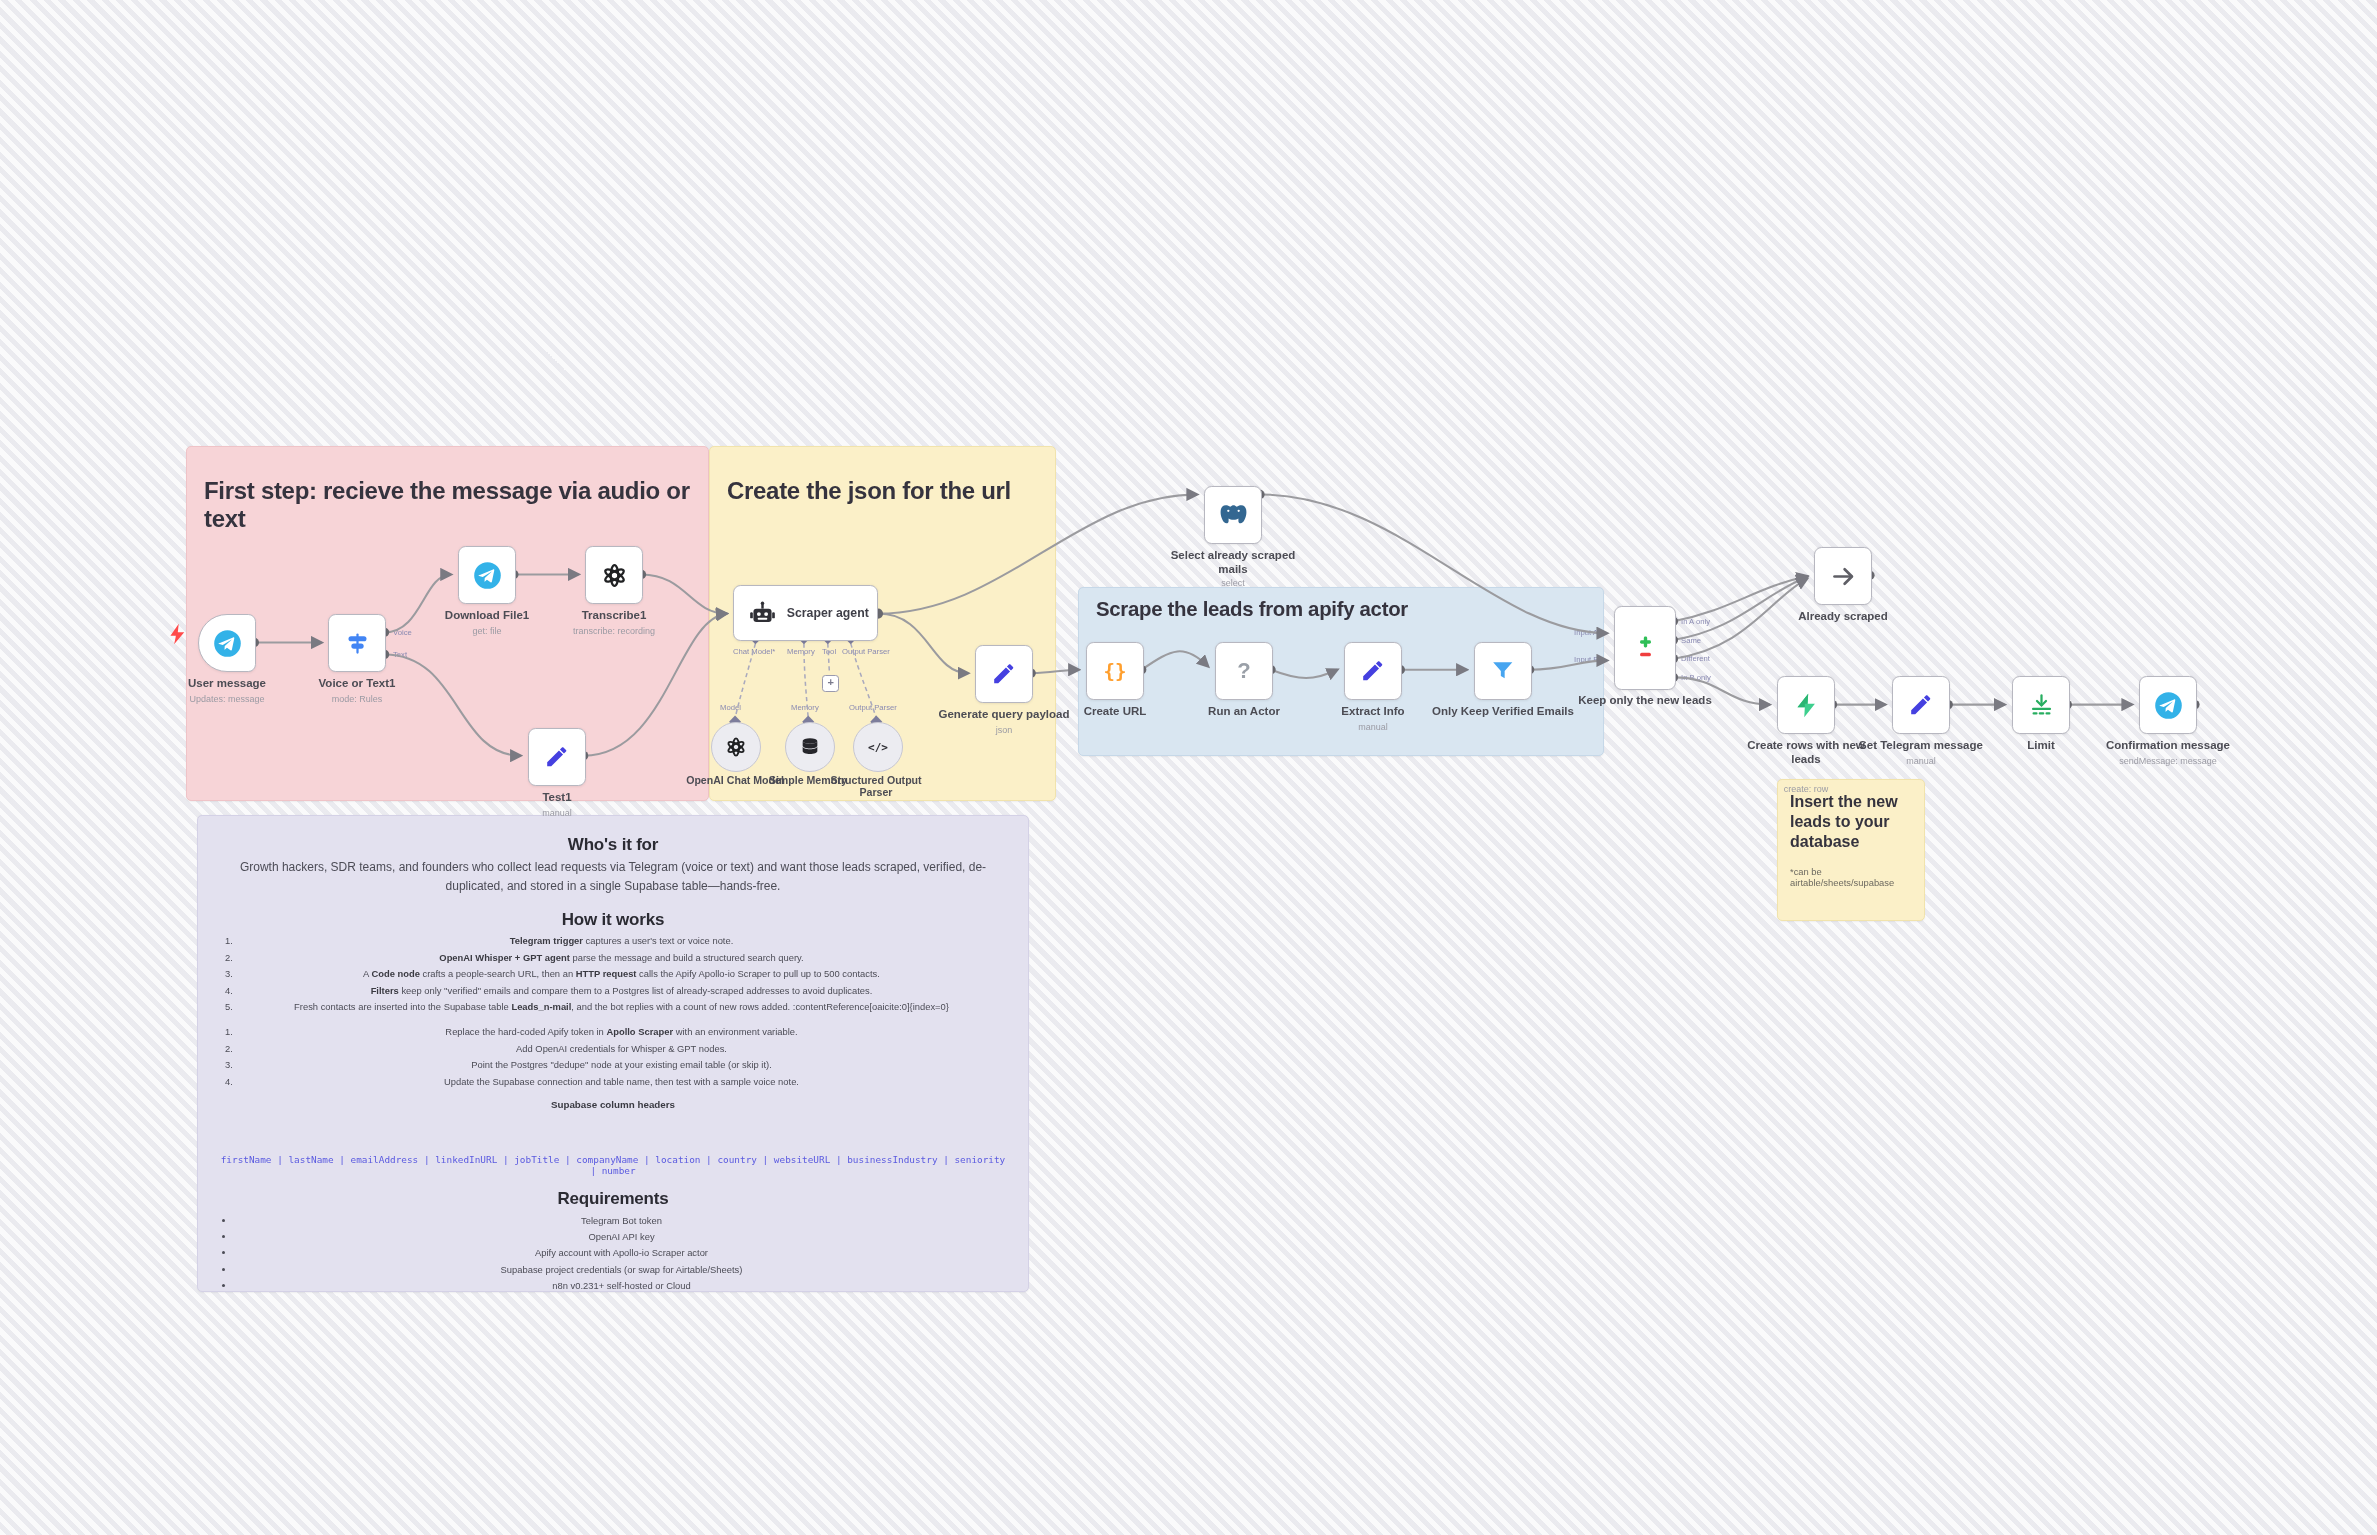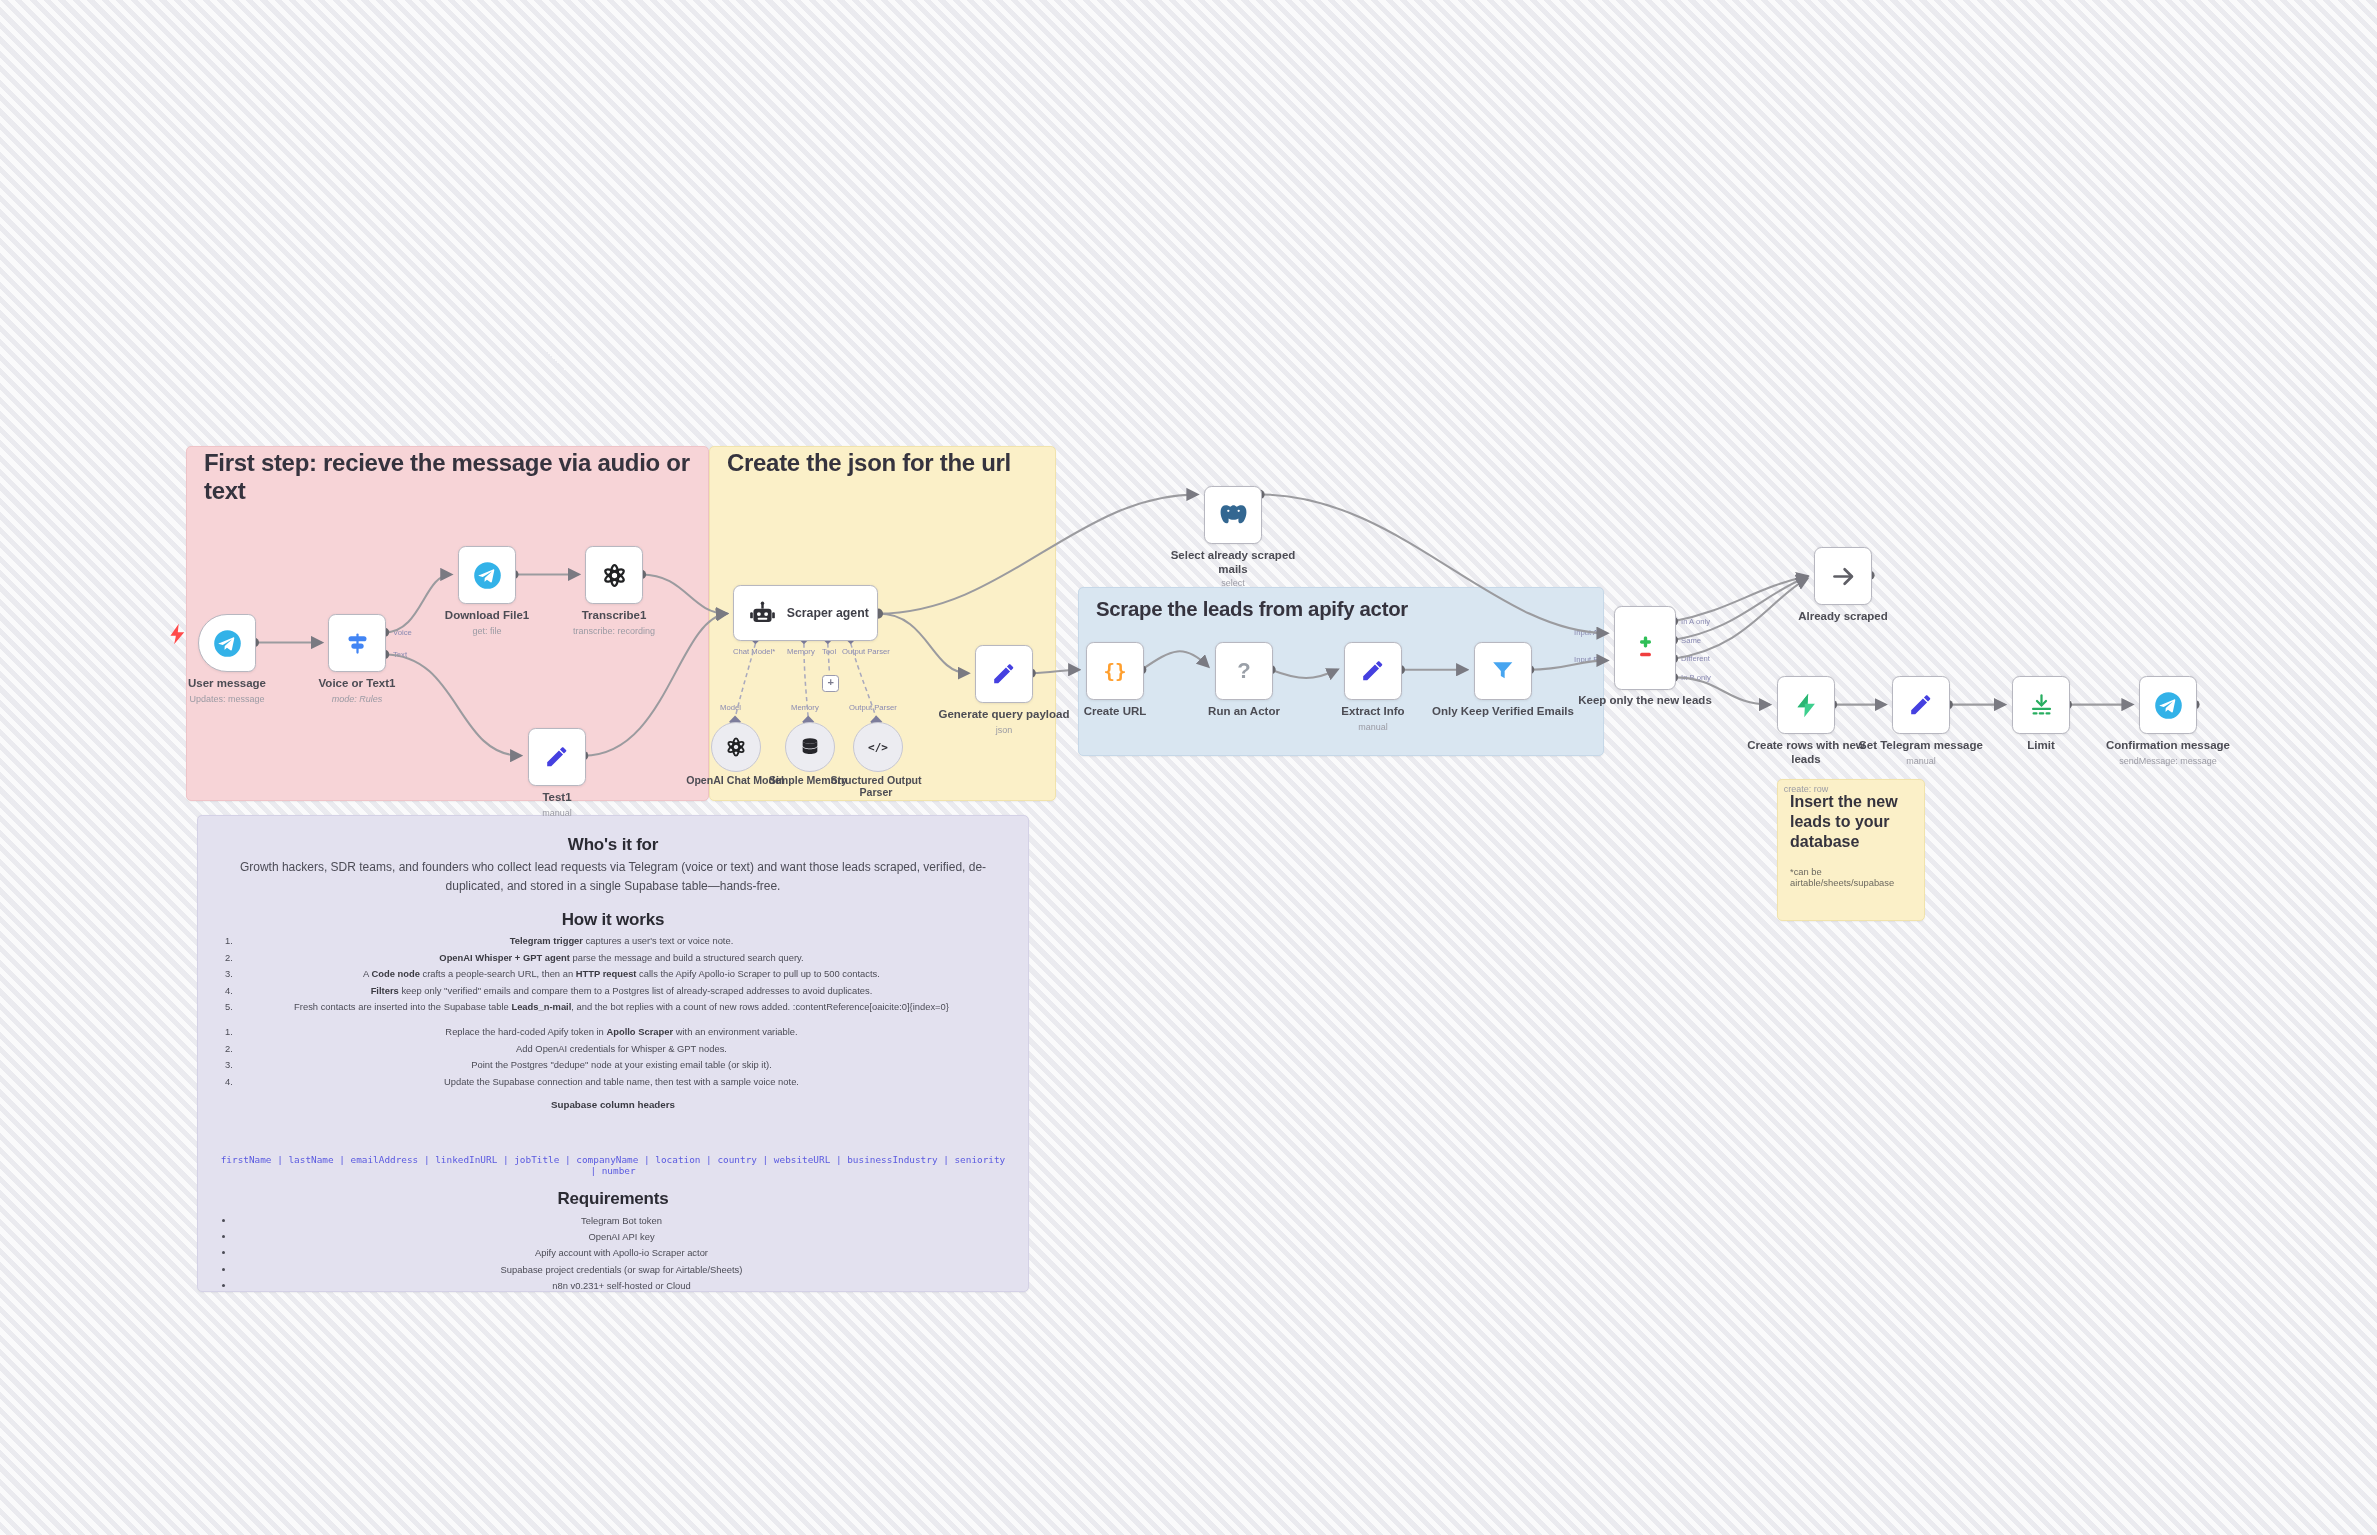--- a/index.html
+++ b/index.html
@@ -6,21 +6,21 @@
   body{
     width:2377px;height:1536px;
     font-family:"Liberation Sans", sans-serif;
     background:#f1f1f4;
     background-image:repeating-linear-gradient(45deg, rgba(255,255,255,.65) 0 5.1px, rgba(222,222,230,.35) 5.1px 10.2px);
     overflow:hidden;
   }
   .canvas{position:relative;width:2377px;height:1536px;}
   
   .note{position:absolute;border-radius:5.1px;box-shadow:0 0.9px 1.7px rgba(0,0,0,.05);}
-  .note .ntitle{font-weight:bold;color:#35333e;padding:2px 17px 0 17px;font-size:24px;letter-spacing:-0.3px;}
+  .note .ntitle{font-weight:bold;color:#35333e;padding:30px 17px 0 17px;font-size:24px;letter-spacing:-0.3px;}
   .note-pink{background:#f7d4d7;border:0.9px solid #efc3c7;}
   .note-yellow{background:#fbf0c8;border:0.9px solid #f1e3ac;}
   .note-blue{background:#d9e6f1;border:0.9px solid #c6d8e8;}
   .note-purple{background:#e3e1ef;border:0.9px solid #d4d1e6;text-align:center;}
   .note-small-yellow{background:#fbf0c8;border:0.9px solid #f1e3ac;}
   .note-small-yellow .stitle{font-weight:bold;color:#35333e;font-size:16px;line-height:1.25;padding:12px 12px 0 12px;}
   .note-small-yellow .sbody{color:#6d6a60;font-size:9.4px;padding:13.6px 12px 0 12px;}
   
   .doc{padding:5.1px 20.4px 8.5px 20.4px;color:#4c4c56;}
   .doc h3{font-size:17px;color:#2b2b33;margin:13.6px 0 3.4px 0;letter-spacing:-0.2px;}
@@ -279,21 +279,21 @@
     <div class="nsub" style="top:80px;">Updates: message</div>
   </div>
 
   <div class="node" style="left:328px;top:614px;">
     <div class="nbox">
         <svg width="27" height="27" viewBox="0 0 32 32">
           <use href="#i-switch"></use>
         </svg>
       </div>
     <div class="nlabel">Voice or Text1</div>
-    <div class="nsub" style="top:80px;font-style:italic;">mode: Rules</div>
+    <div class="nsub" style="top:80px;">mode: Rules</div>
   </div>
   <span class="portlabel" style="left:393px;top:628px;">Voice</span>
   <span class="portlabel" style="left:393px;top:650px;">Text</span>
 
   <div class="node" style="left:458px;top:546px;">
     <div class="nbox">
         <svg width="29" height="29" viewBox="0 0 34 34">
           <use href="#i-telegram"></use>
         </svg>
       </div>

